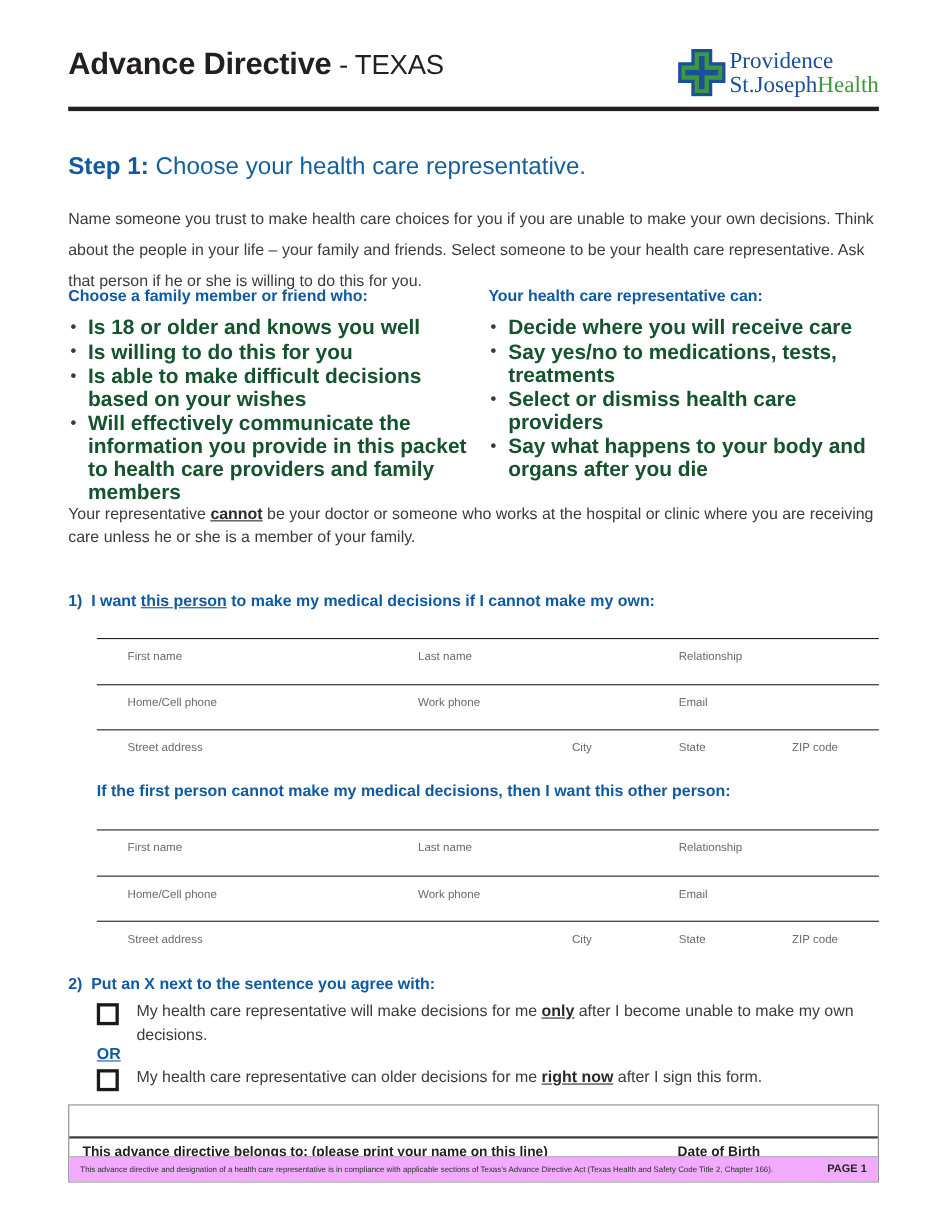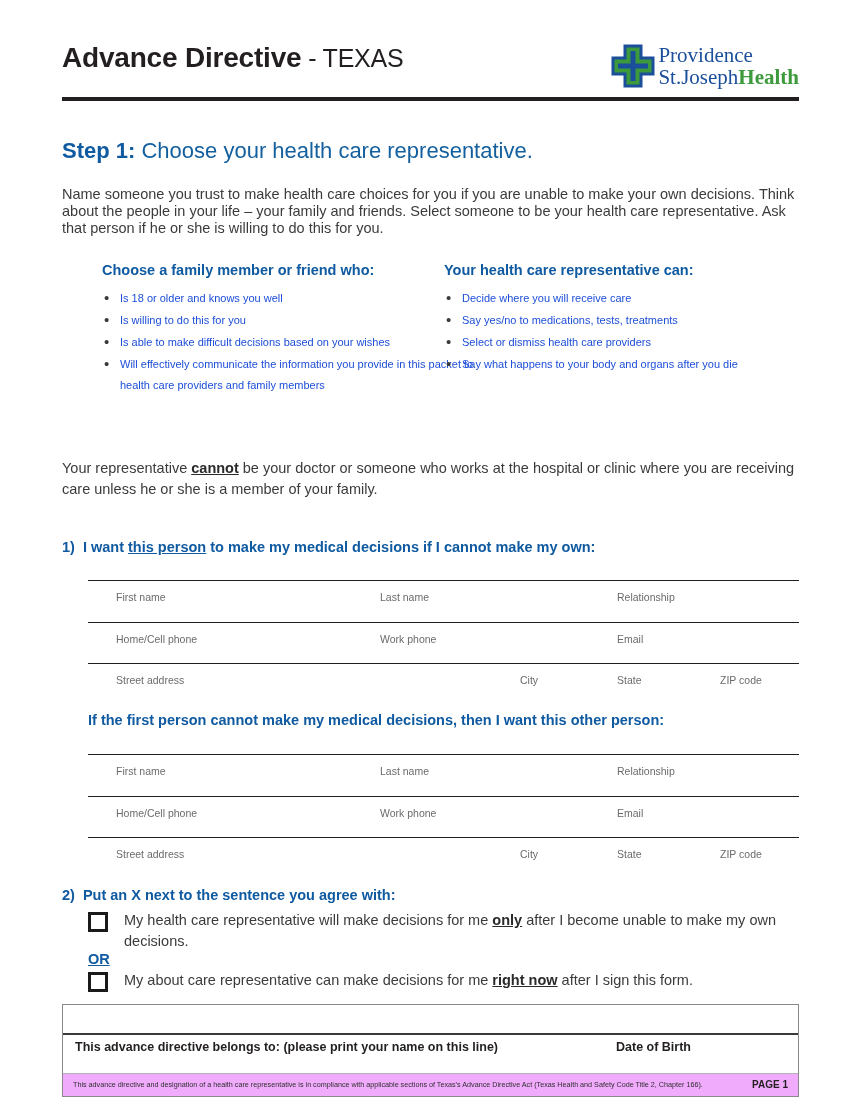--- a/index.html
+++ b/index.html
@@ -74,21 +74,20 @@
   .logo-line2 {
     font-family: "Liberation Serif", serif;
     font-size: 21px;
     color: #1b4e9b;
     font-weight: normal;
     display: block;
     margin-top: 1px;
   }
   .logo-line2 .health {
     color: #3c9a3c;
-    font-weight: bold;
   }
   .header-rule {
     position: absolute;
     left: 62px;
     top: 97px;
     width: 737px;
     height: 4px;
     background: #231f20;
   }
 
@@ -106,55 +105,56 @@
     color: #0f5aa0;
   }
 
   
   .intro {
     position: absolute;
     left: 62px;
     top: 186px;
     width: 740px;
     font-size: 14.5px;
-    line-height: 17px;
+    line-height: 28px;
     color: #3b3b3b;
   }
 
   
   .cols {
     position: absolute;
     left: 62px;
     top: 262px;
     width: 740px;
   }
   .col {
     position: absolute;
     top: 0;
   }
-  .col-left { left: 0; width: 380px; margin-left: 40px; }
+  .col-left { left: 0; width: 380px; }
   .col-right { left: 382px; width: 358px; }
   .col-title {
     font-size: 14.5px;
     font-weight: bold;
     color: #0f5aa0;
     margin: 0 0 10px 0;
   }
   ul.bullets {
     list-style: none;
     margin: 0;
     padding: 0;
   }
   ul.bullets li {
     position: relative;
     padding-left: 18px;
-    font-size: 11px;
+    font-size: 19px;
     line-height: 21px;
-    color: #1d4ed8;
+    color: #14532d;
     margin-bottom: 1px;
+    font-weight: bold;
   }
   ul.bullets li::before {
     content: "\2022";
     position: absolute;
     left: 2px;
     top: -1px;
     font-size: 15px;
     color: #3b3b3b;
   }
 
@@ -288,21 +288,21 @@
     box-sizing: border-box;
     border: 1px solid #8a8a8a;
     background: #ffffff;
   }
   .footer-blank {
     height: 28px;
     border-bottom: 2.5px solid #3a3a3a;
   }
   .footer-labels {
     position: relative;
-    height: 38px;
+    height: 16px;
   }
   .footer-labels .lbl {
     position: absolute;
     top: 5px;
     font-size: 12.5px;
     font-weight: bold;
     color: #231f20;
     white-space: nowrap;
   }
   .footer-labels .belongs { left: 12px; }
@@ -438,21 +438,21 @@
   <div class="checkblock" style="top:910px;">
     <div class="checkrow">
       <span class="checkbox"></span><span>My health care representative will make decisions for me </span><b>only</b><span> after I become unable to make my own decisions.</span>
     </div>
   </div>
 
   <div class="or-label">OR</div>
 
   <div class="checkblock" style="top:970px;">
     <div class="checkrow">
-      <span class="checkbox"></span><span>My about care representative can make decisions for me </span><b>right now</b><span> after I sign this form.</span>
+      <span class="checkbox"></span><span>My health care representative can older decisions for me </span><b>right now</b><span> after I sign this form.</span>
     </div>
   </div>
 
   <div class="footer">
     <div class="footer-blank"></div>
     <div class="footer-labels">
       <span class="lbl belongs">This advance directive belongs to: (please print your name on this line)</span>
       <span class="lbl dob">Date of Birth</span>
     </div>
     <div class="footer-fineprint">

